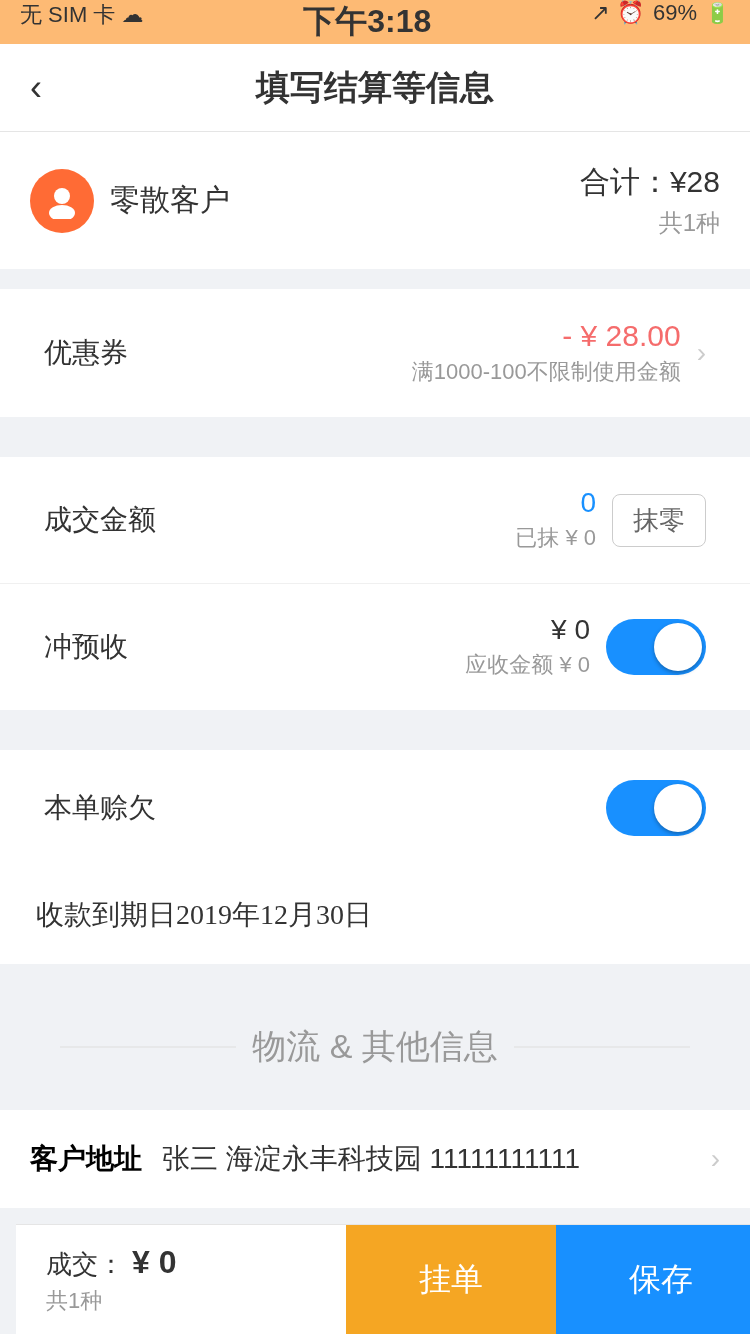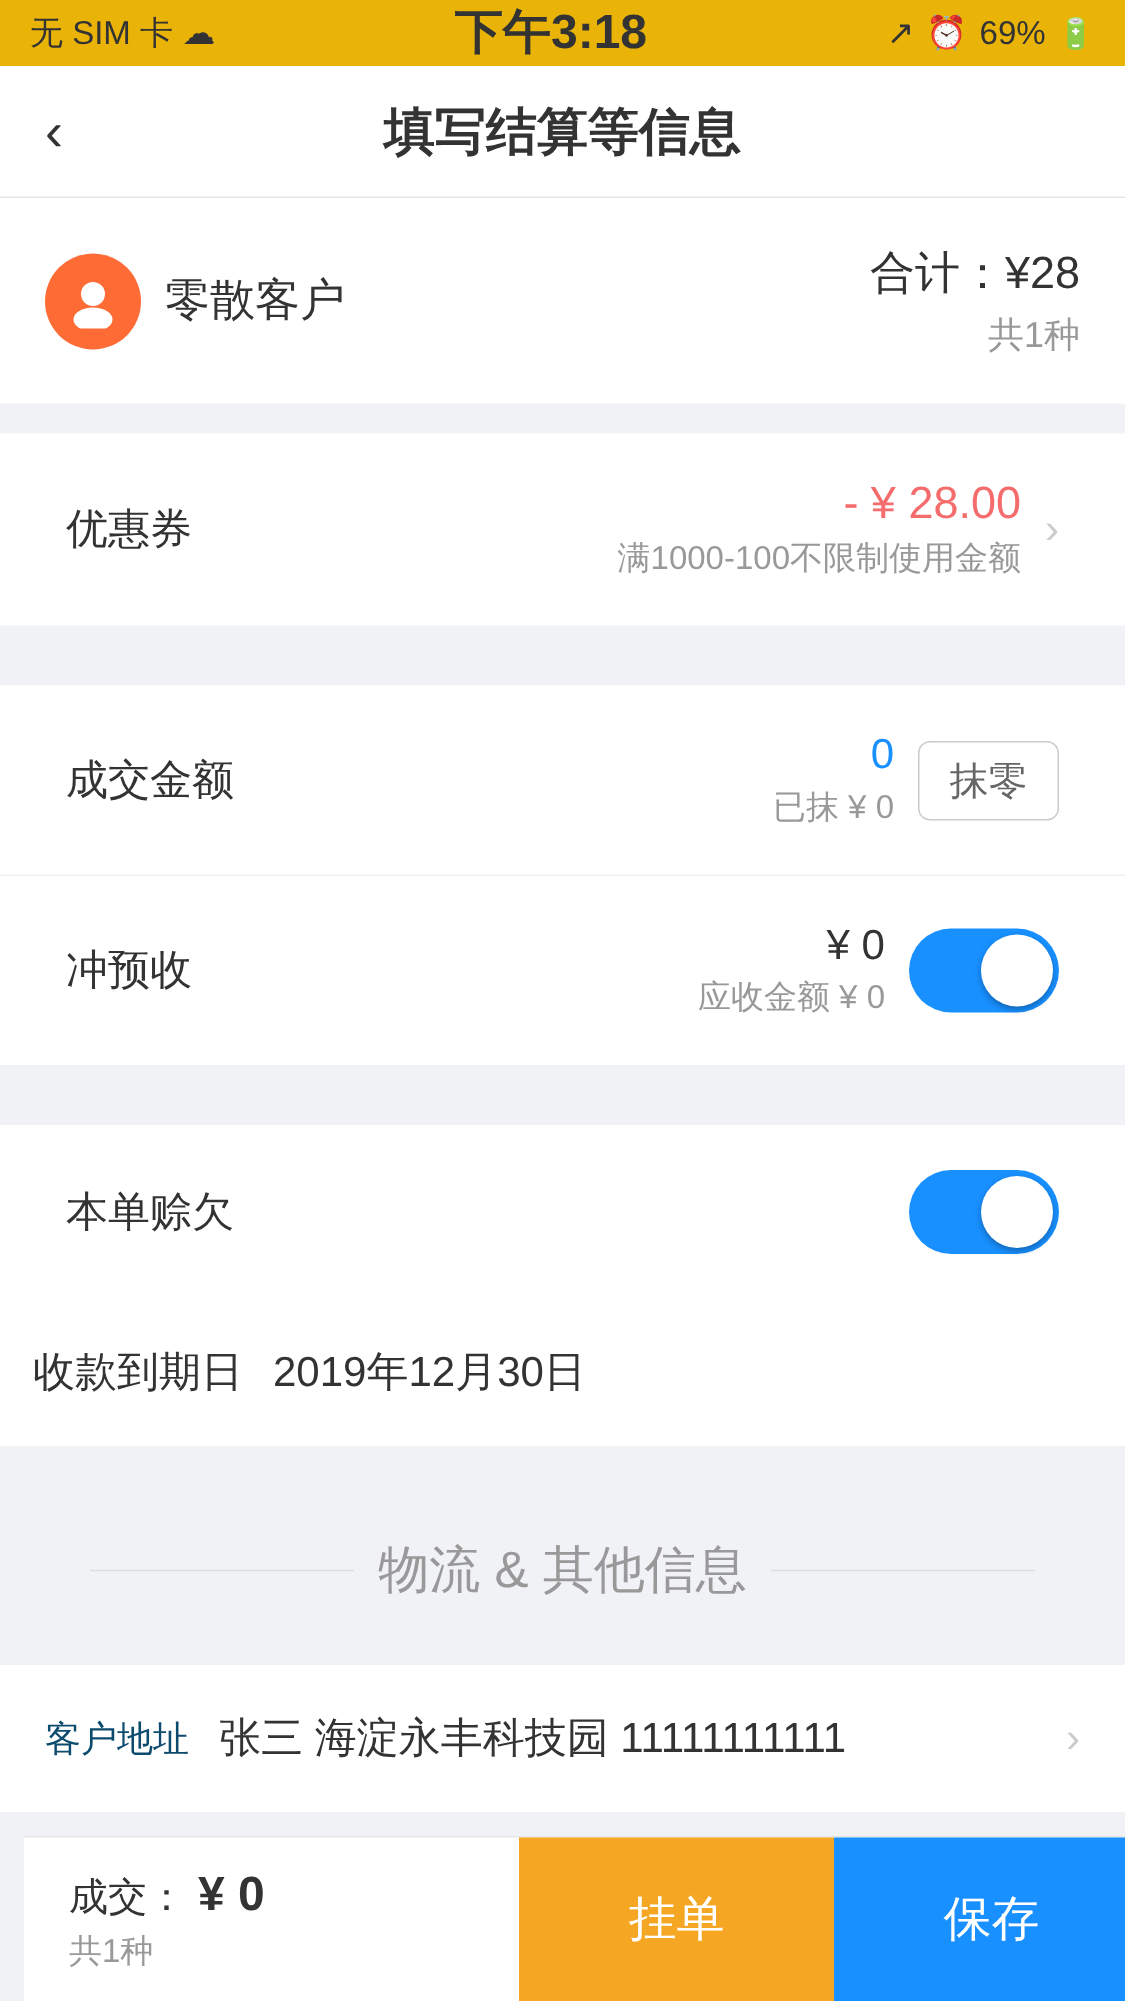--- a/index.html
+++ b/index.html
@@ -10,24 +10,24 @@
       width: 750px;
       min-height: 1334px;
       font-size: 28px;
       color: #333;
       position: relative;
       overflow-x: hidden;
     }
 
     
     .status-bar {
-      background: #eab308;
+      background: #fdba74;
       height: 44px;
       display: flex;
-      align-items: center;
+      align-items: flex-start;
       justify-content: space-between;
       padding: 0 20px;
       font-size: 22px;
       font-weight: 500;
     }
     .status-left { display: flex; align-items: center; gap: 10px; }
     .status-center { font-size: 32px; font-weight: 600; }
     .status-right { display: flex; align-items: center; gap: 8px; font-size: 22px; }
 
     
@@ -220,24 +220,24 @@
       position: relative;
       z-index: 1;
       background: #f0f2f5;
       display: inline-block;
       padding: 0 16px;
     }
 
     
     .date-row {
       background: #fff;
-      padding: 30px 22px;
-      display: flex;
-      align-items: center;
-      gap: 20px;
+      padding: 30px 36px;
+      display: flex;
+      align-items: center;
+      font-family: Liberation Serif, serif;
     }
     .date-label {
       font-size: 28px;
       color: #333;
       flex-shrink: 0;
     }
     .date-value {
       font-size: 28px;
       color: #333;
     }
@@ -245,24 +245,25 @@
     
     .address-row {
       background: #fff;
       padding: 30px 30px;
       display: flex;
       align-items: center;
       justify-content: space-between;
       margin-top: 20px;
     }
     .address-label {
-      font-size: 24px;
-      color: #0c4a6e;
+      font-size: 28px;
+      color: #000000;
       flex-shrink: 0;
       margin-right: 20px;
+      font-weight: bold;
     }
     .address-value {
       font-size: 28px;
       color: #333;
       flex: 1;
     }
 
     
     .bottom-bar {
       position: fixed;

